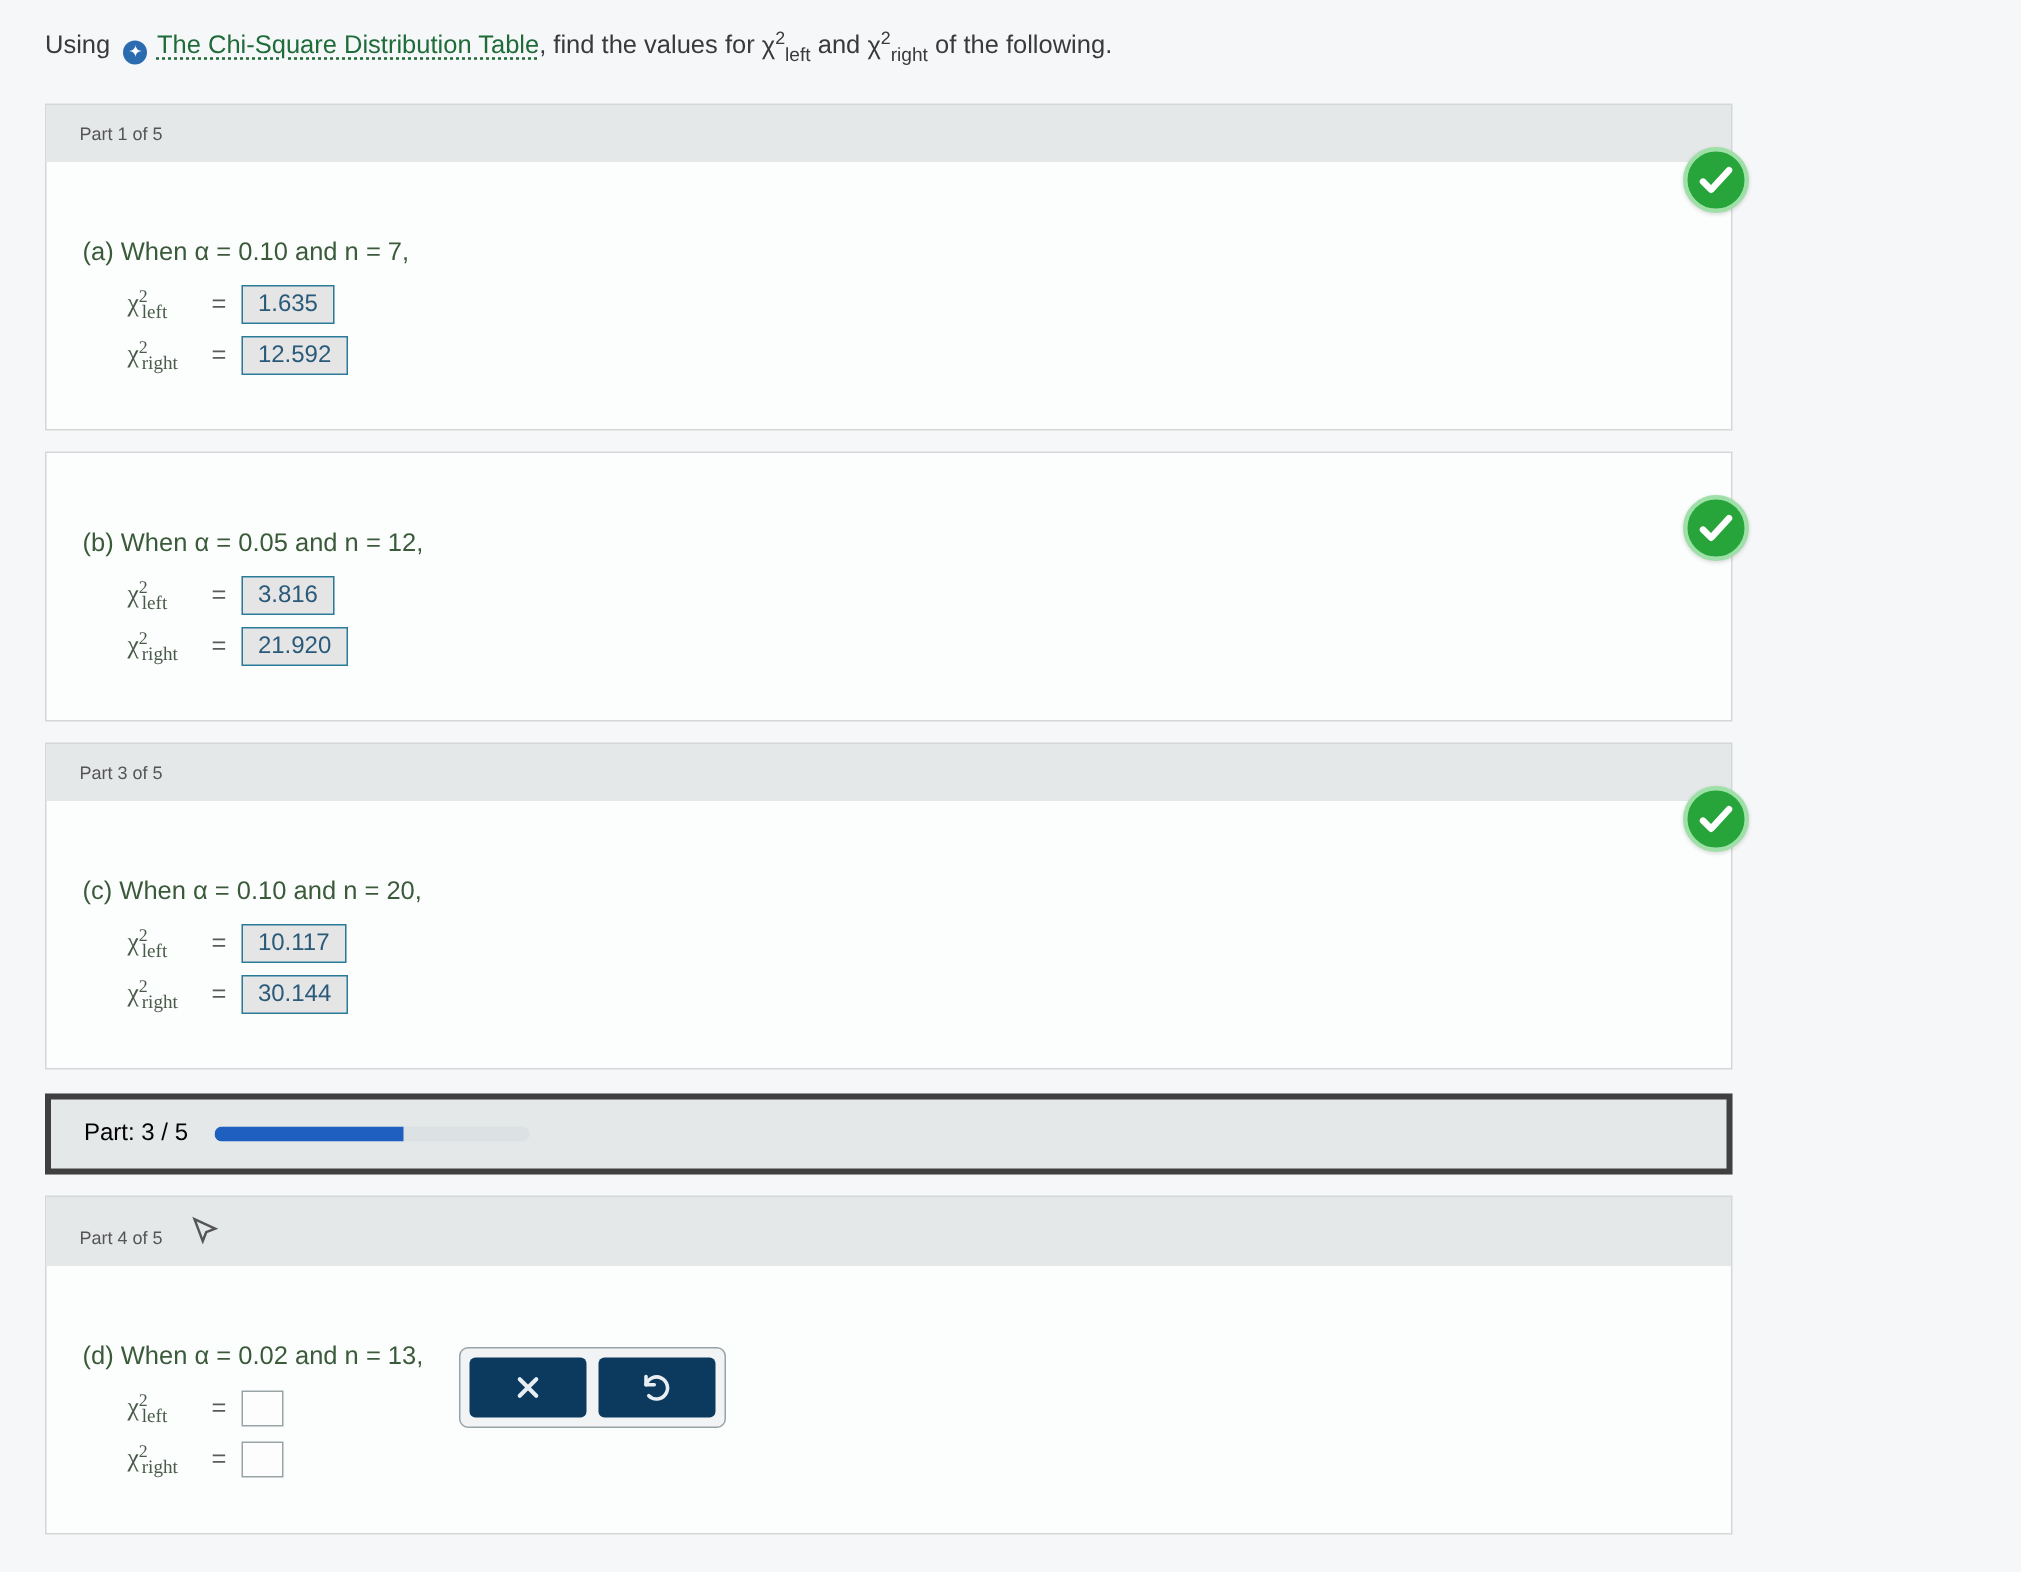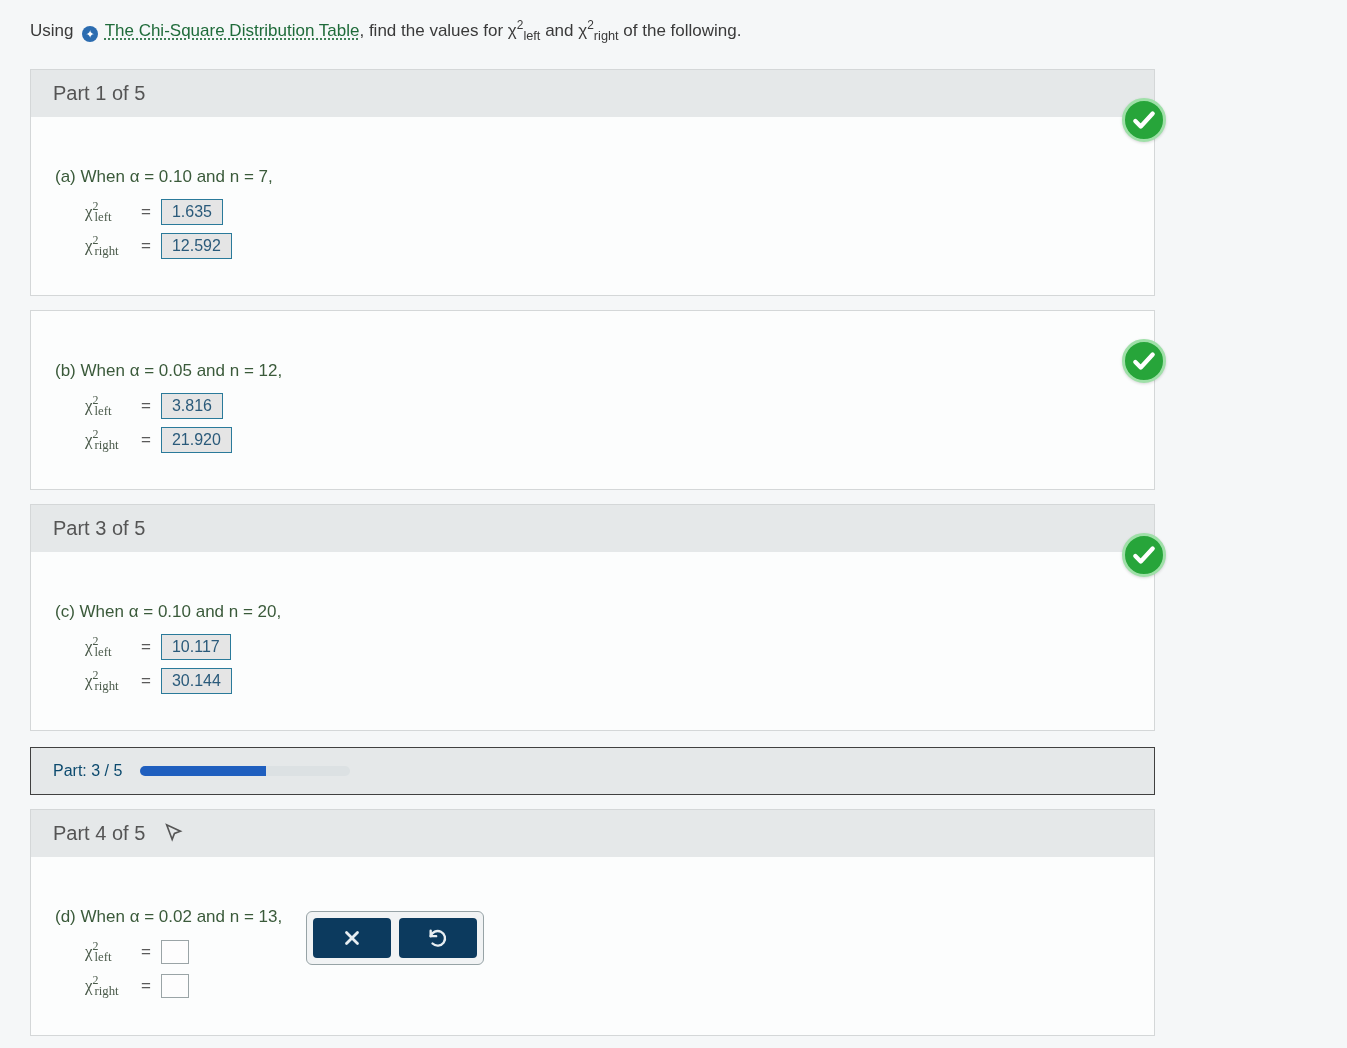--- a/index.html
+++ b/index.html
@@ -42,23 +42,23 @@
   .part {
     border: 1px solid #d4d7d8;
     background: #fcfdfd;
     margin: 14px 0 0 0;
     position: relative;
   }
   .part-header {
     background: #e5e8e9;
     padding: 12px 22px;
     color: #555;
-    font-size: 20px;
-    display: flex;
-    align-items: flex-start;
+    font-size: 12px;
+    display: flex;
+    align-items: flex-end;
     gap: 14px;
   }
   .part-body {
     padding: 20px 24px 28px 24px;
     margin-top: 28px;
   }
   .prompt {
     color: #3a5a3a;
     margin: 2px 0 12px 0;
   }
@@ -106,27 +106,27 @@
     display: flex;
     align-items: center;
     justify-content: center;
     font-size: 26px;
     box-shadow: 0 1px 3px rgba(0,0,0,.15);
   }
   .badge-correct svg { width: 26px; height: 26px; }
 
   .progress-strip {
     background: #e5e8e9;
-    border: 1px solid #404040;
+    border: 4px solid #404040;
     padding: 14px 22px;
     margin-top: 16px;
     display: flex;
     align-items: center;
     gap: 18px;
-    color: #0c4a6e;
+    color: #000000;
     font-size: 16px;
   }
   .pbar {
     width: 210px; height: 10px;
     border-radius: 5px;
     background: #dce1e3;
     overflow: hidden;
   }
   .pbar .fill { height: 100%; background: #1f5fbf; }
 

